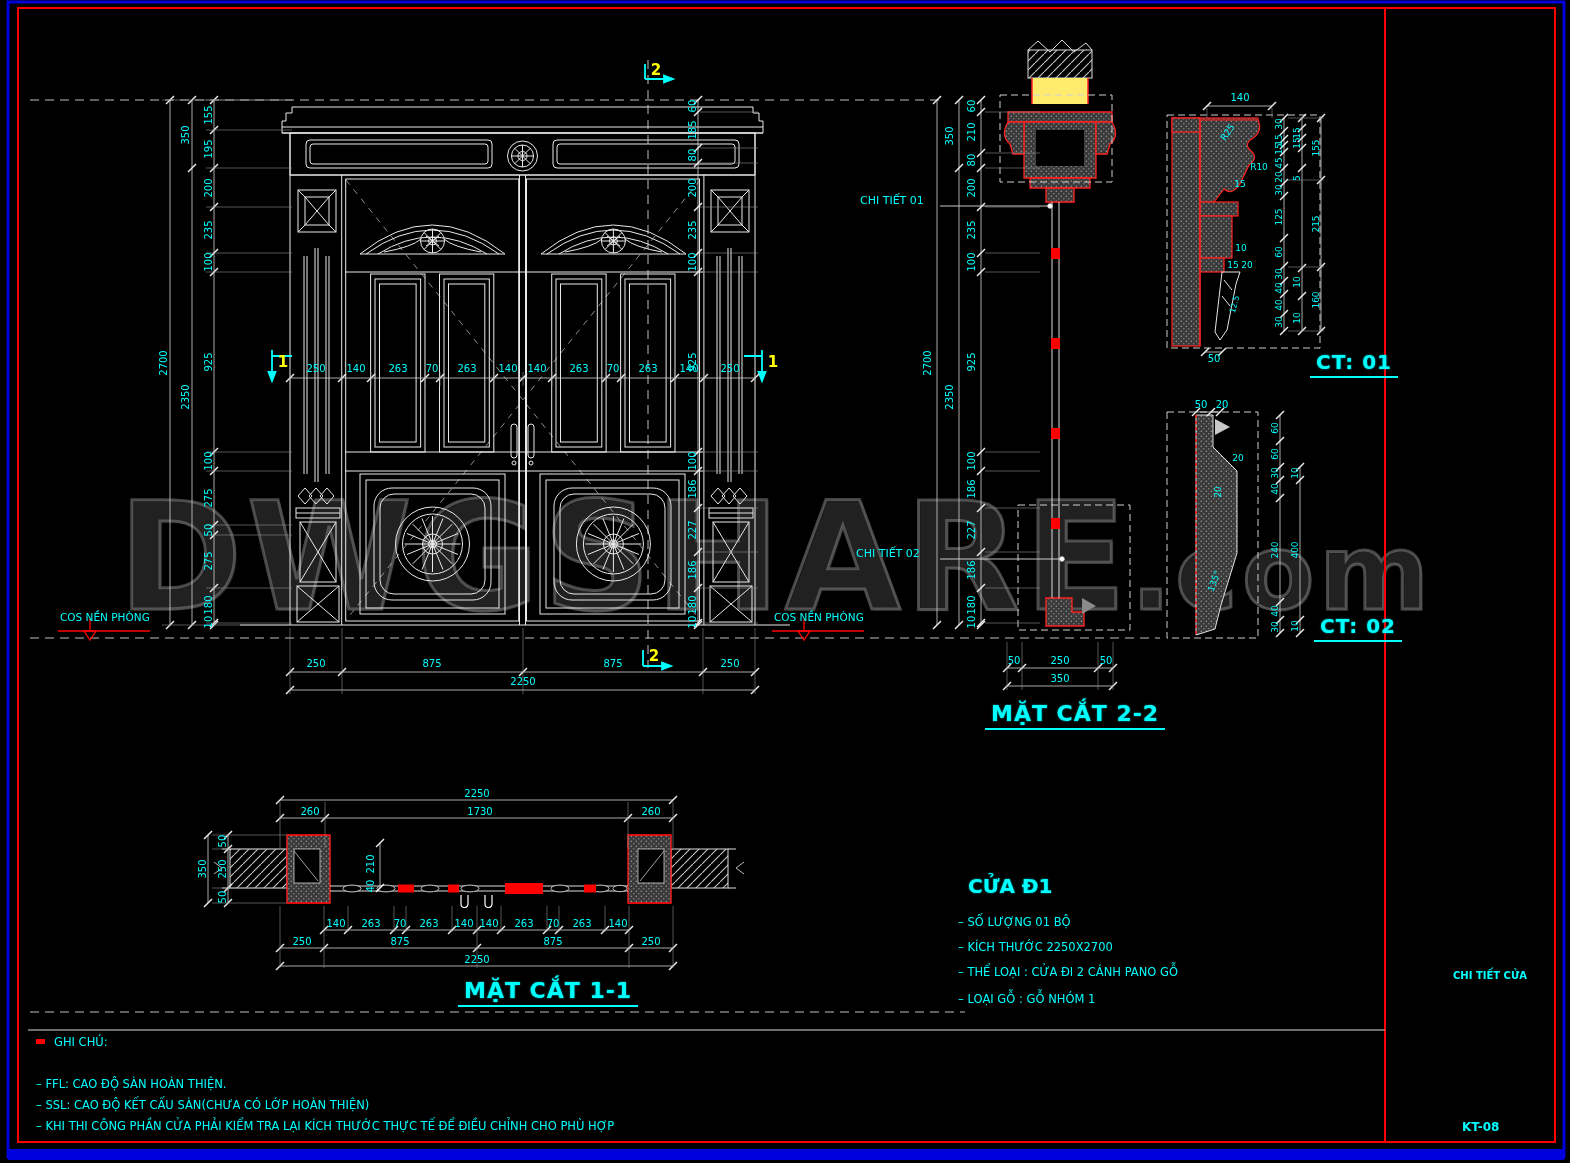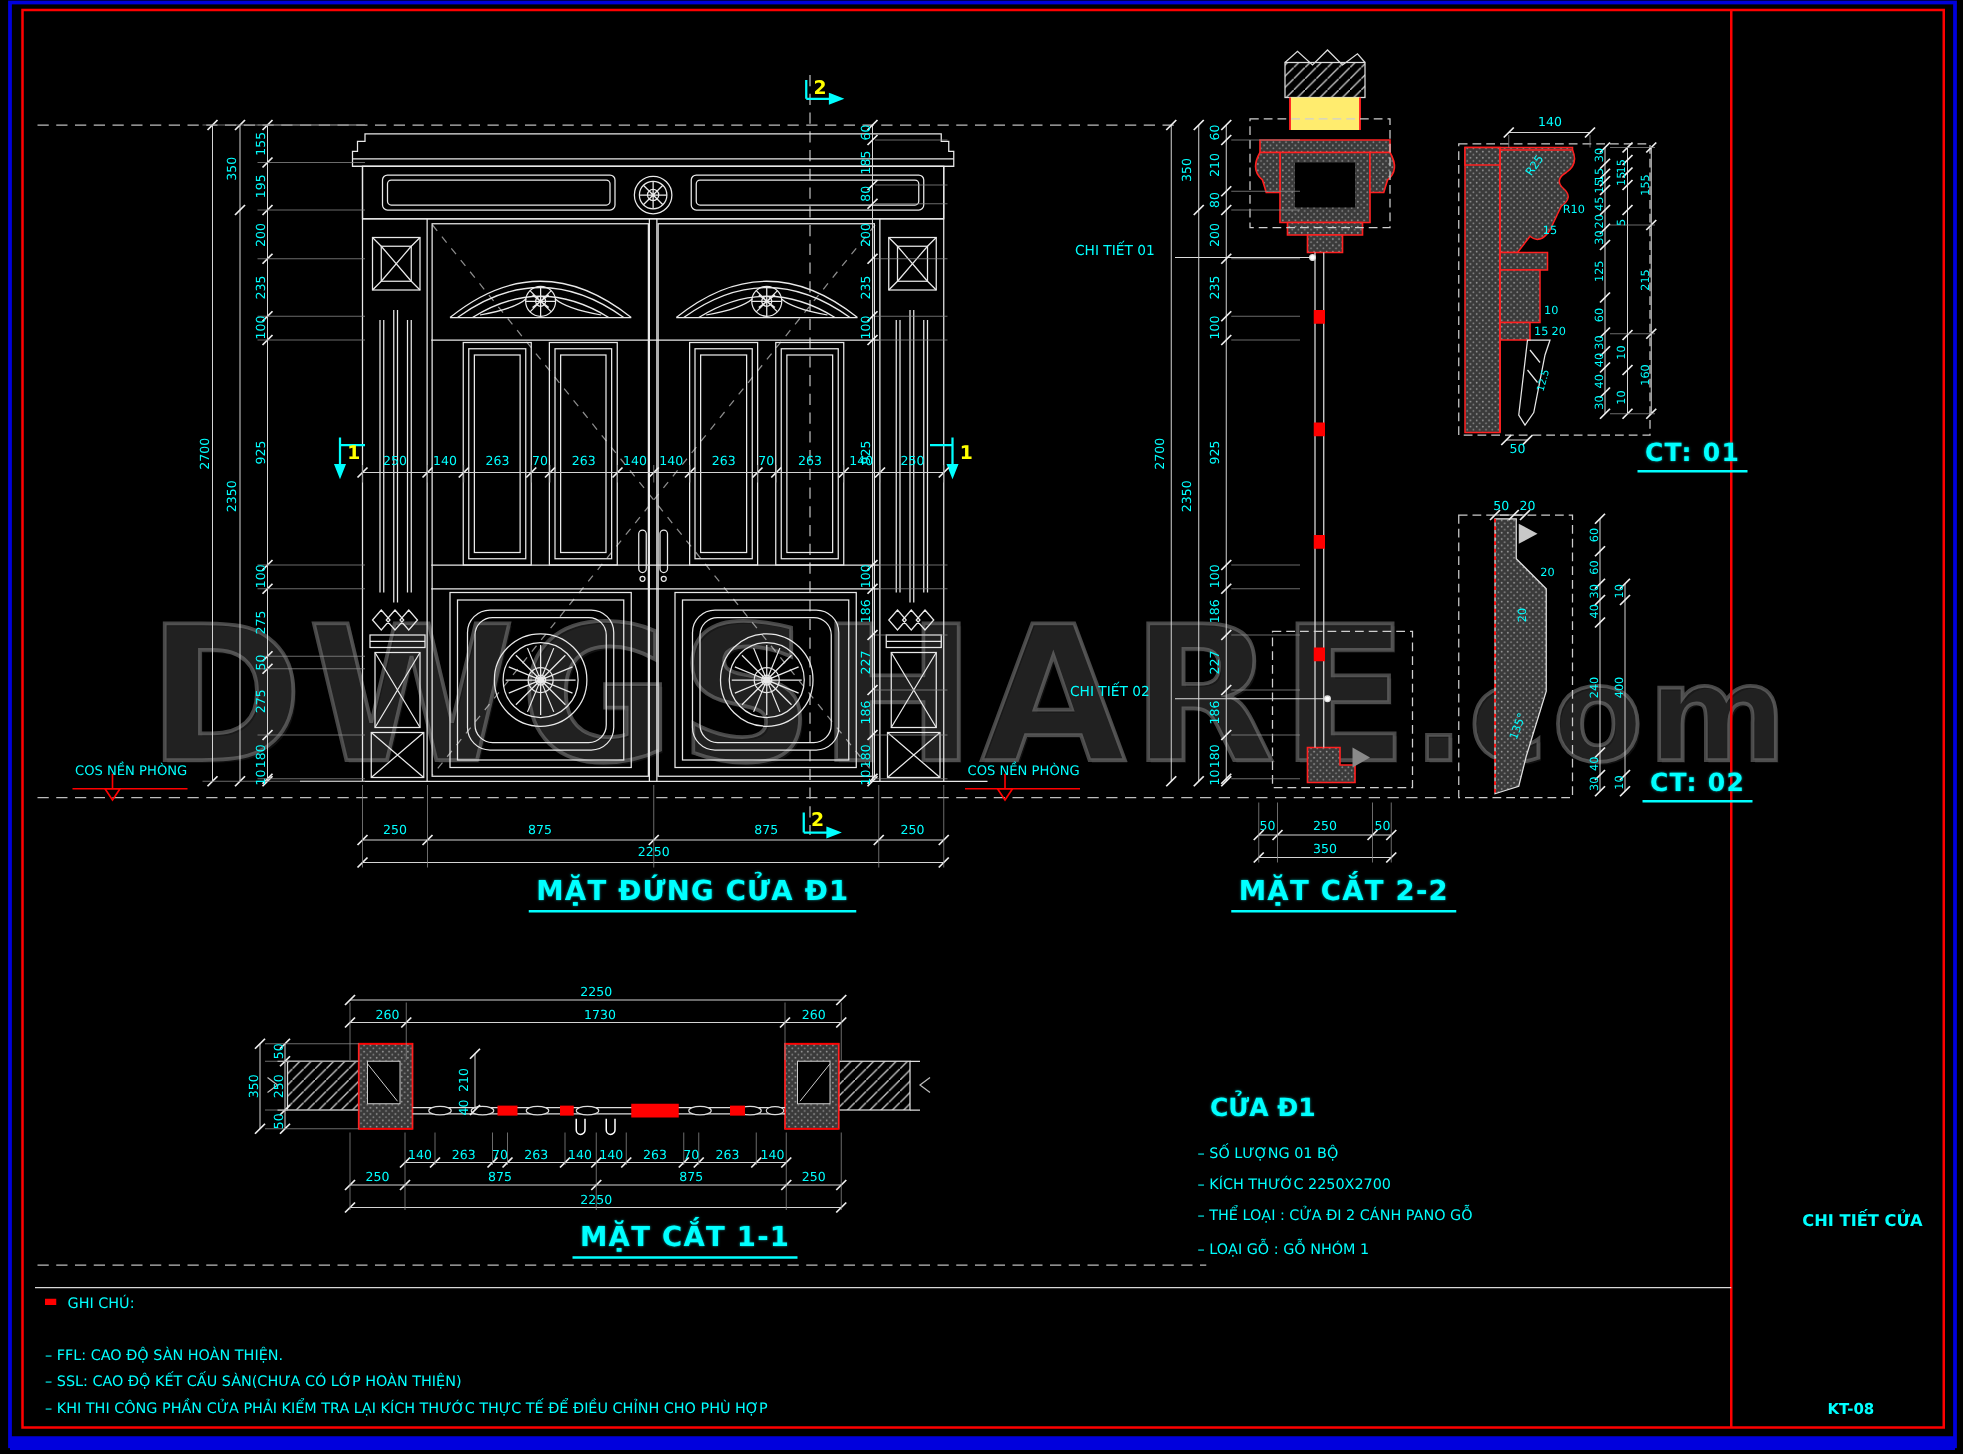--- a/index.html
+++ b/index.html
@@ -16,21 +16,21 @@
   .txt{position:absolute;z-index:3;color:#00ffff;}
   .title{font-weight:900;font-size:22px;letter-spacing:1px;
          border-bottom:2px solid #00ffff;padding:0 6px 2px 6px;
          text-shadow:0 0 2px #00b0b0;}
   .title.sm{font-size:20px;}
   .spec-h{font-weight:700;font-size:20px;text-shadow:0 0 2px #00b0b0;}
   .spec-i,.note-i{font-size:11.5px;line-height:25px;white-space:nowrap;}
   .note-i{line-height:21.5px;}
   .lbl{font-size:11px;white-space:nowrap;}
   .cos{font-size:10.5px;white-space:nowrap;}
-  .side-t{font-weight:900;font-size:13px;text-align:center;width:140px;}
+  .side-t{font-weight:900;font-size:10px;text-align:center;width:140px;}
   .sheet-no{font-weight:900;font-size:12px;text-align:left;width:80px;}
   .bullet{position:absolute;z-index:3;width:9px;height:5px;background:#ff0000;}
 </style>
 </head>
 <body>
 
 <div id="stage">
 
   <div class="wm"><span class="big">DWGSHARE</span><span class="small">.com</span></div>
 
@@ -691,21 +691,20 @@
         <text x="582" y="927" fill="#00ffff" font-size="10" text-anchor="middle">263</text>
         <text x="618" y="927" fill="#00ffff" font-size="10" text-anchor="middle">140</text>
         <text x="302" y="945" fill="#00ffff" font-size="10" text-anchor="middle">250</text>
         <text x="400" y="945" fill="#00ffff" font-size="10" text-anchor="middle">875</text>
         <text x="553" y="945" fill="#00ffff" font-size="10" text-anchor="middle">875</text>
         <text x="651" y="945" fill="#00ffff" font-size="10" text-anchor="middle">250</text>
         <text x="477" y="963" fill="#00ffff" font-size="10" text-anchor="middle">2250</text>
       </g>
   </svg>
 
-  <div class="txt title" style="left:423px;top:701px;">MẶT ĐỨNG CỬA Đ1</div>
   <div class="txt title" style="left:985px;top:701px;">MẶT CẮT 2-2</div>
   <div class="txt title" style="left:458px;top:978px;">MẶT CẮT 1-1</div>
   <div class="txt title sm" style="left:1310px;top:350px;">CT: 01</div>
   <div class="txt title sm" style="left:1314px;top:614px;">CT: 02</div>
 
   <div class="txt cos" style="left:60px;top:611px;">COS NỀN PHÒNG</div>
   <div class="txt cos" style="left:774px;top:611px;">COS NỀN PHÒNG</div>
   <div class="txt lbl" style="left:860px;top:194px;">CHI TIẾT 01</div>
   <div class="txt lbl" style="left:856px;top:547px;">CHI TIẾT 02</div>
 

